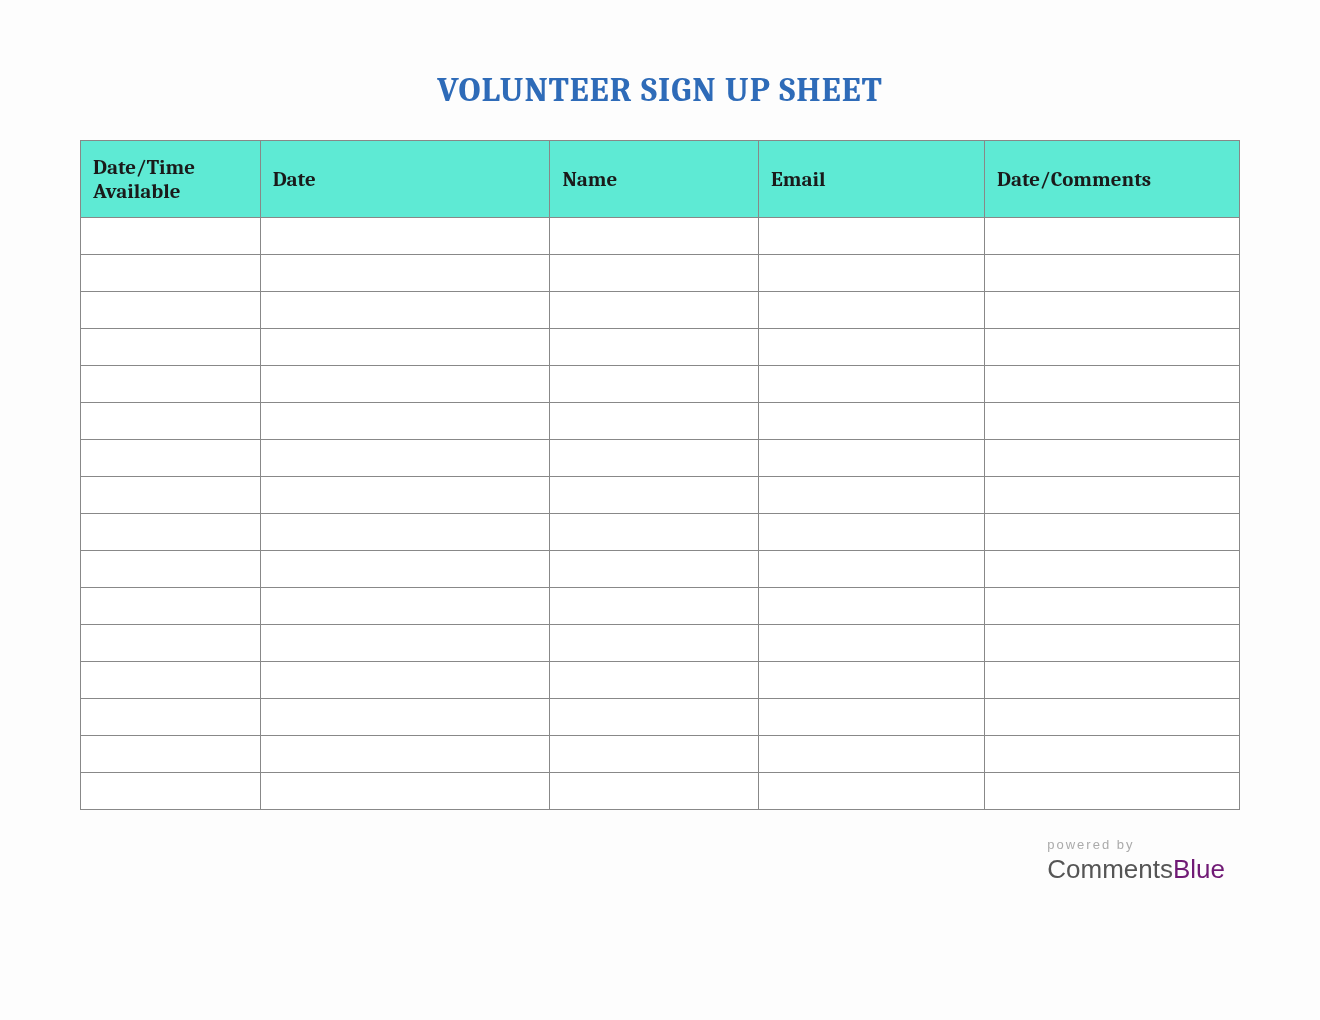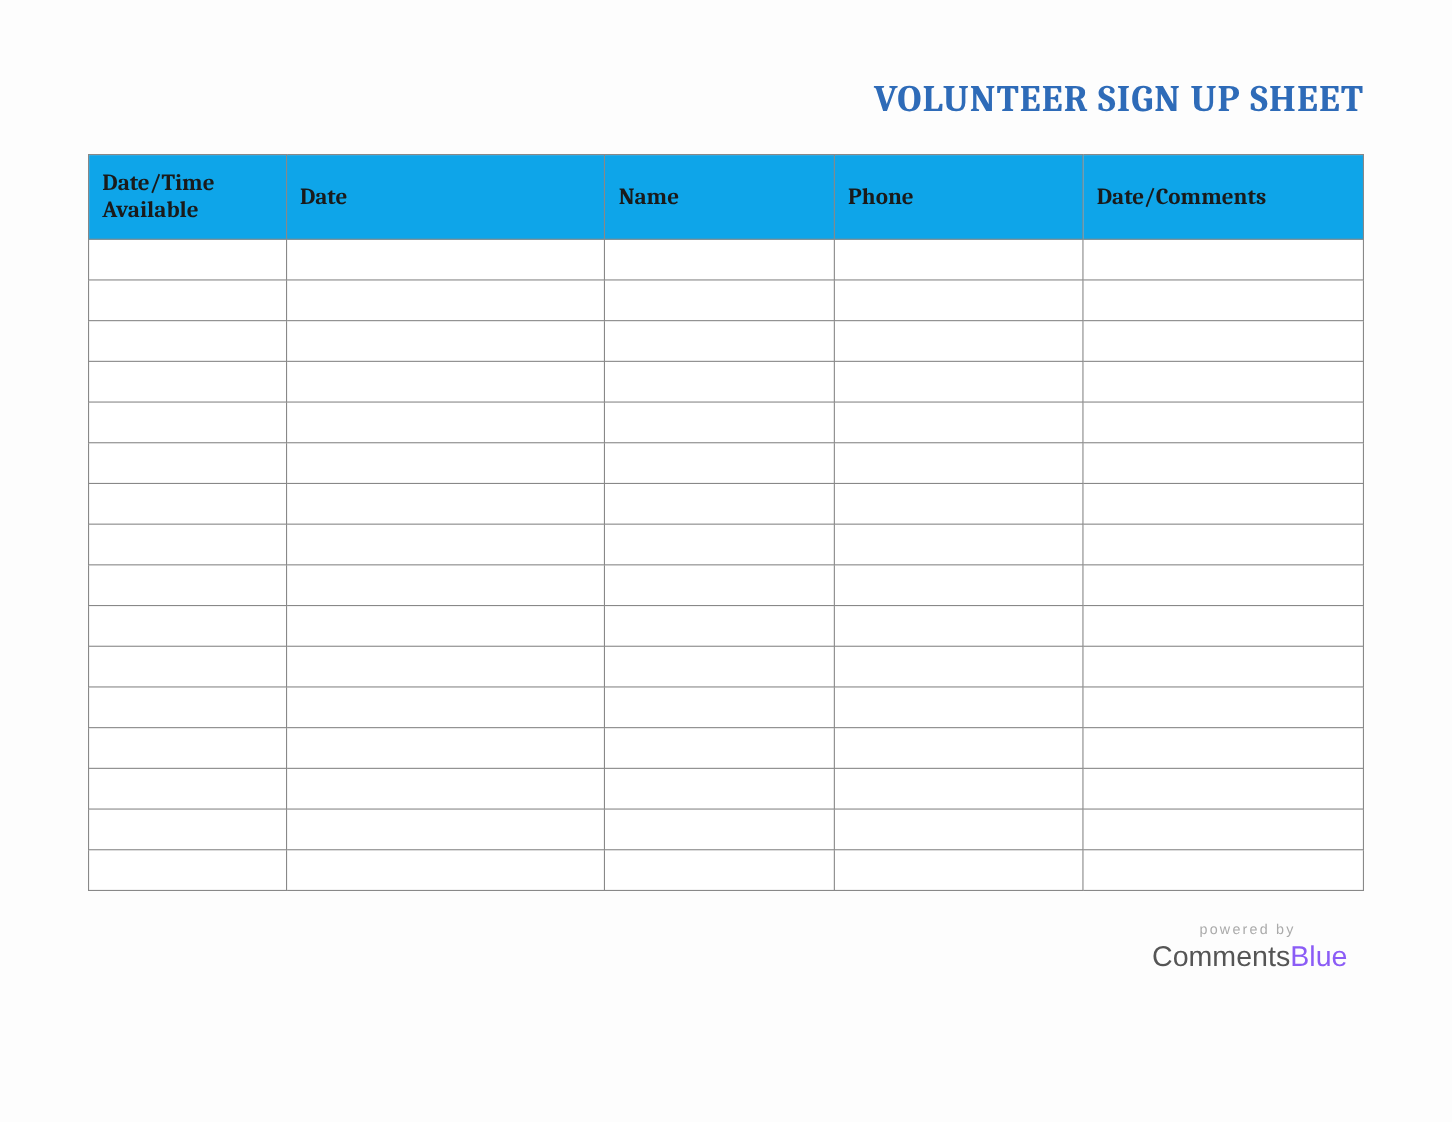--- a/index.html
+++ b/index.html
@@ -9,21 +9,21 @@
     }
     body {
       width: 1320px;
       height: 1020px;
       background: #fdfdfd;
       font-family: Cambria, Georgia, 'Times New Roman', serif;
       padding: 70px 80px 40px 80px;
       position: relative;
     }
     .title {
-      text-align: right;
+      text-align: center;
       color: #2e6bb8;
       font-size: 34px;
       font-weight: bold;
       letter-spacing: 1px;
       margin-bottom: 30px;
     }
     table {
       width: 100%;
       border-collapse: collapse;
       table-layout: fixed;
@@ -32,75 +32,75 @@
       border: 1px solid #888;
       text-align: left;
       vertical-align: middle;
     }
     th {
       font-size: 21px;
       font-weight: bold;
       color: #1a1a1a;
       padding: 14px 12px;
       height: 72px;
-      background: #0ea5e9;
+      background: #5eead4;
     }
     td {
       height: 37px;
       background: #fff;
       padding: 4px 10px;
     }
     .col-date { width: 15.5%; }
     .col-name { width: 25%; }
     .col-phone { width: 18%; }
     .col-email { width: 19.5%; }
     .col-notes { width: 22%; }
     .footer {
       position: absolute;
       right: 95px;
       bottom: 135px;
-      text-align: center;
+      text-align: left;
     }
     .powered-by {
       color: #aaa;
       font-family: Arial, sans-serif;
       font-size: 13px;
       letter-spacing: 2px;
       margin-bottom: 2px;
       padding-right: 4px;
     }
     .logo {
       font-family: 'Segoe UI', Arial, sans-serif;
       font-size: 26px;
       color: #555;
       font-weight: 400;
     }
     .logo .blue {
-      color: #8b5cf6;
+      color: #701a75;
     }
   </style>
 </head>
 <body>
 
 <h1 class="title">VOLUNTEER SIGN UP SHEET</h1>
 
 <table>
   <colgroup>
     <col class="col-date">
     <col class="col-name">
     <col class="col-phone">
     <col class="col-email">
     <col class="col-notes">
   </colgroup>
   <thead>
     <tr>
       <th>Date/Time Available</th>
       <th>Date</th>
       <th>Name</th>
-      <th>Phone</th>
+      <th>Email</th>
       <th>Date/Comments</th>
     </tr>
   </thead>
   <tbody id="table-body">
   <tr>
         <td></td>
         <td></td>
         <td></td>
         <td></td>
         <td></td>

